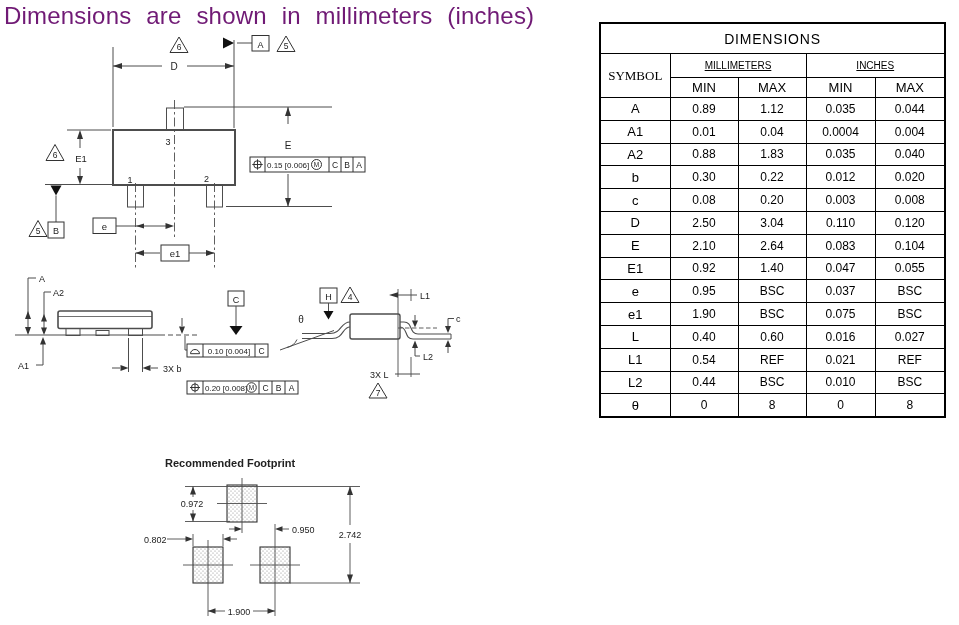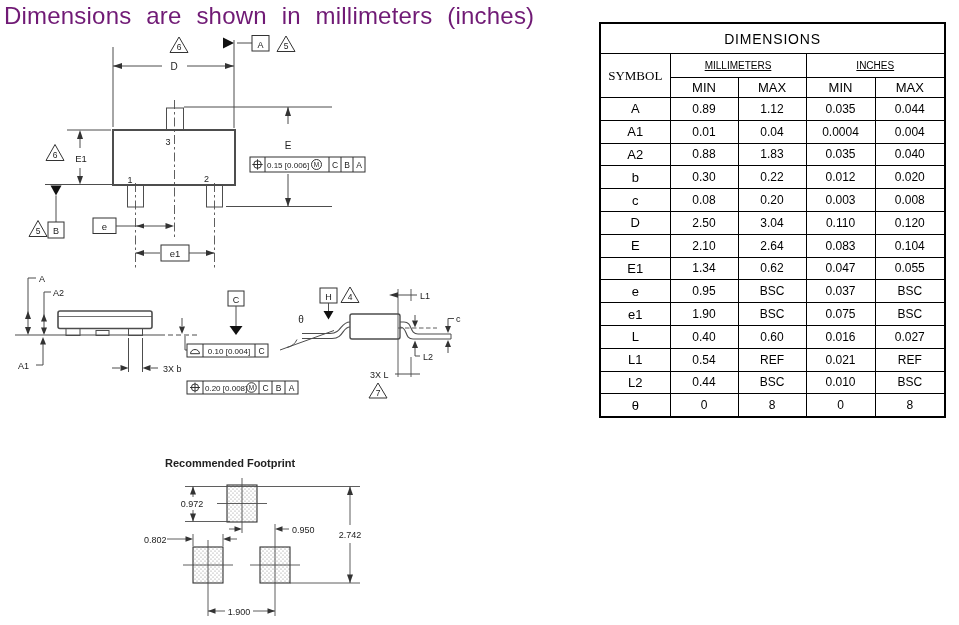--- a/index.html
+++ b/index.html
@@ -421,22 +421,22 @@
           </tr>
           <tr>
             <td class="sym">E</td>
             <td class="val">2.10</td>
             <td class="val">2.64</td>
             <td class="val">0.083</td>
             <td class="val">0.104</td>
           </tr>
           <tr>
             <td class="sym">E1</td>
-            <td class="val">1.34</td>
-            <td class="val">0.62</td>
+            <td class="val">0.92</td>
+            <td class="val">1.40</td>
             <td class="val">0.047</td>
             <td class="val">0.055</td>
           </tr>
           <tr>
             <td class="sym">e</td>
             <td class="val mr">0.95</td>
             <td class="val">BSC</td>
             <td class="val mr">0.037</td>
             <td class="val">BSC</td>
           </tr>

